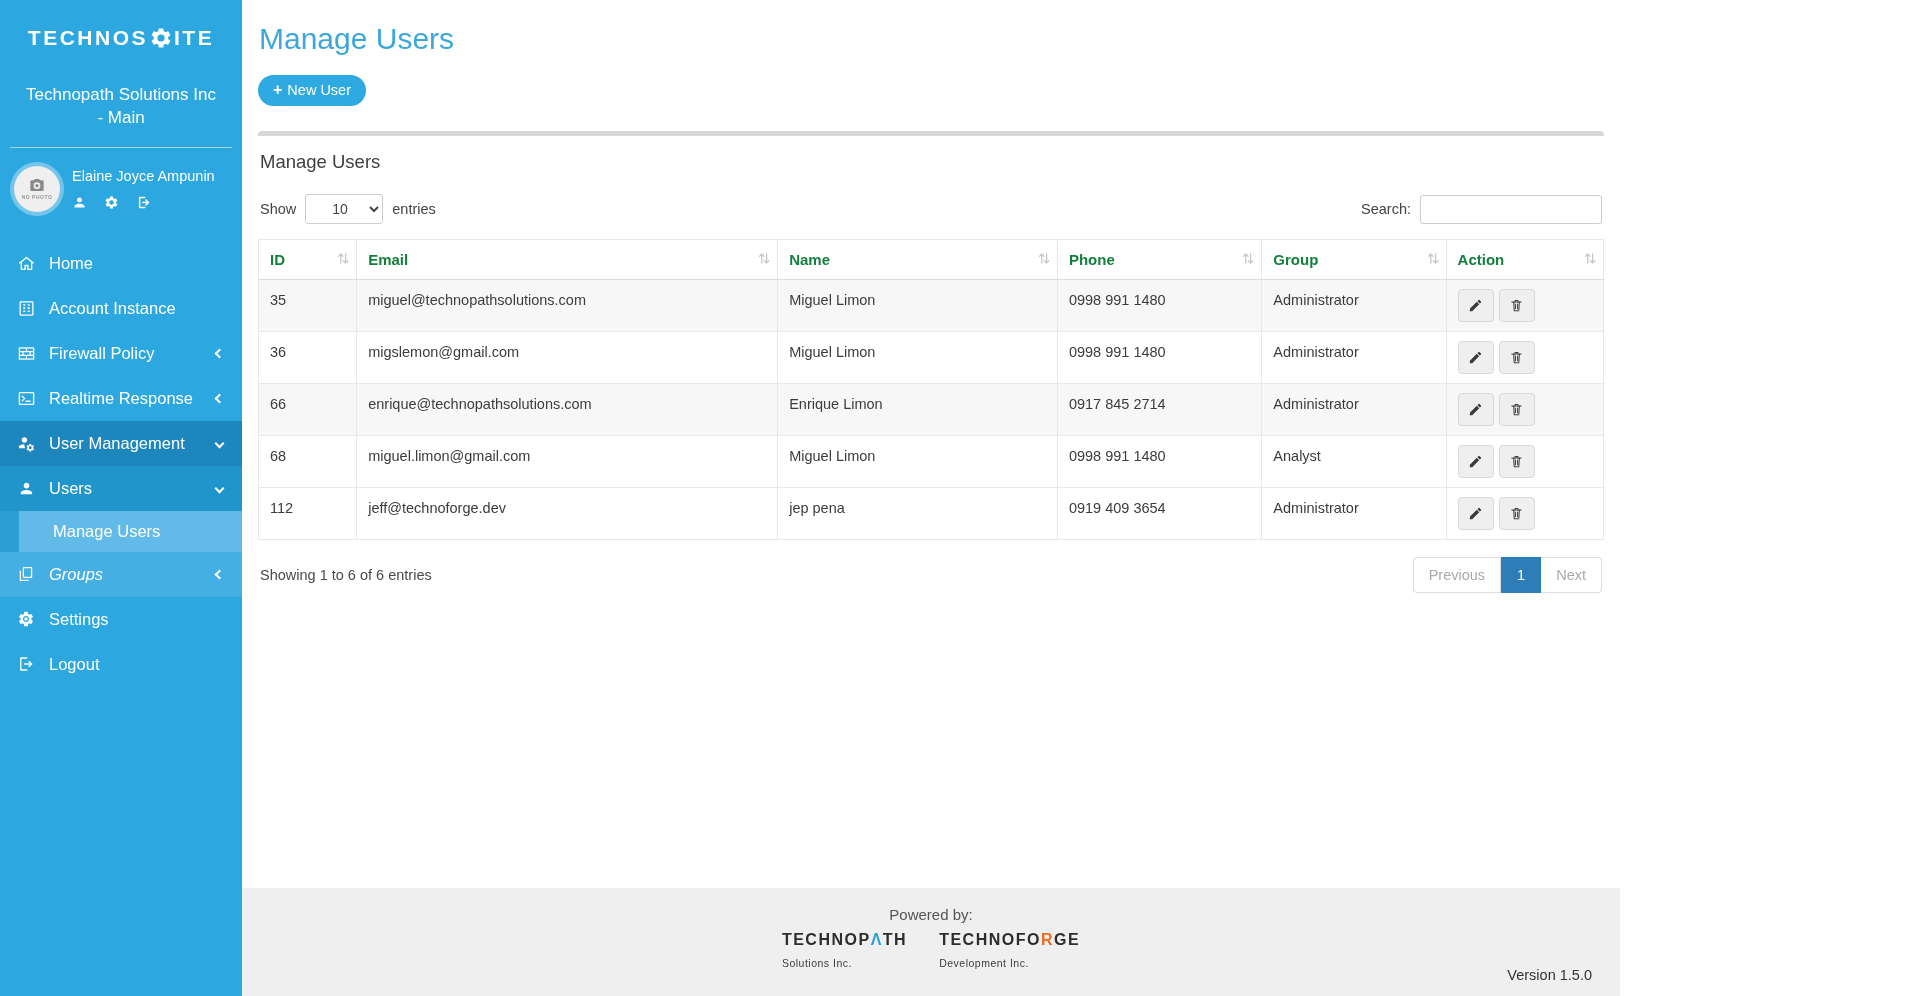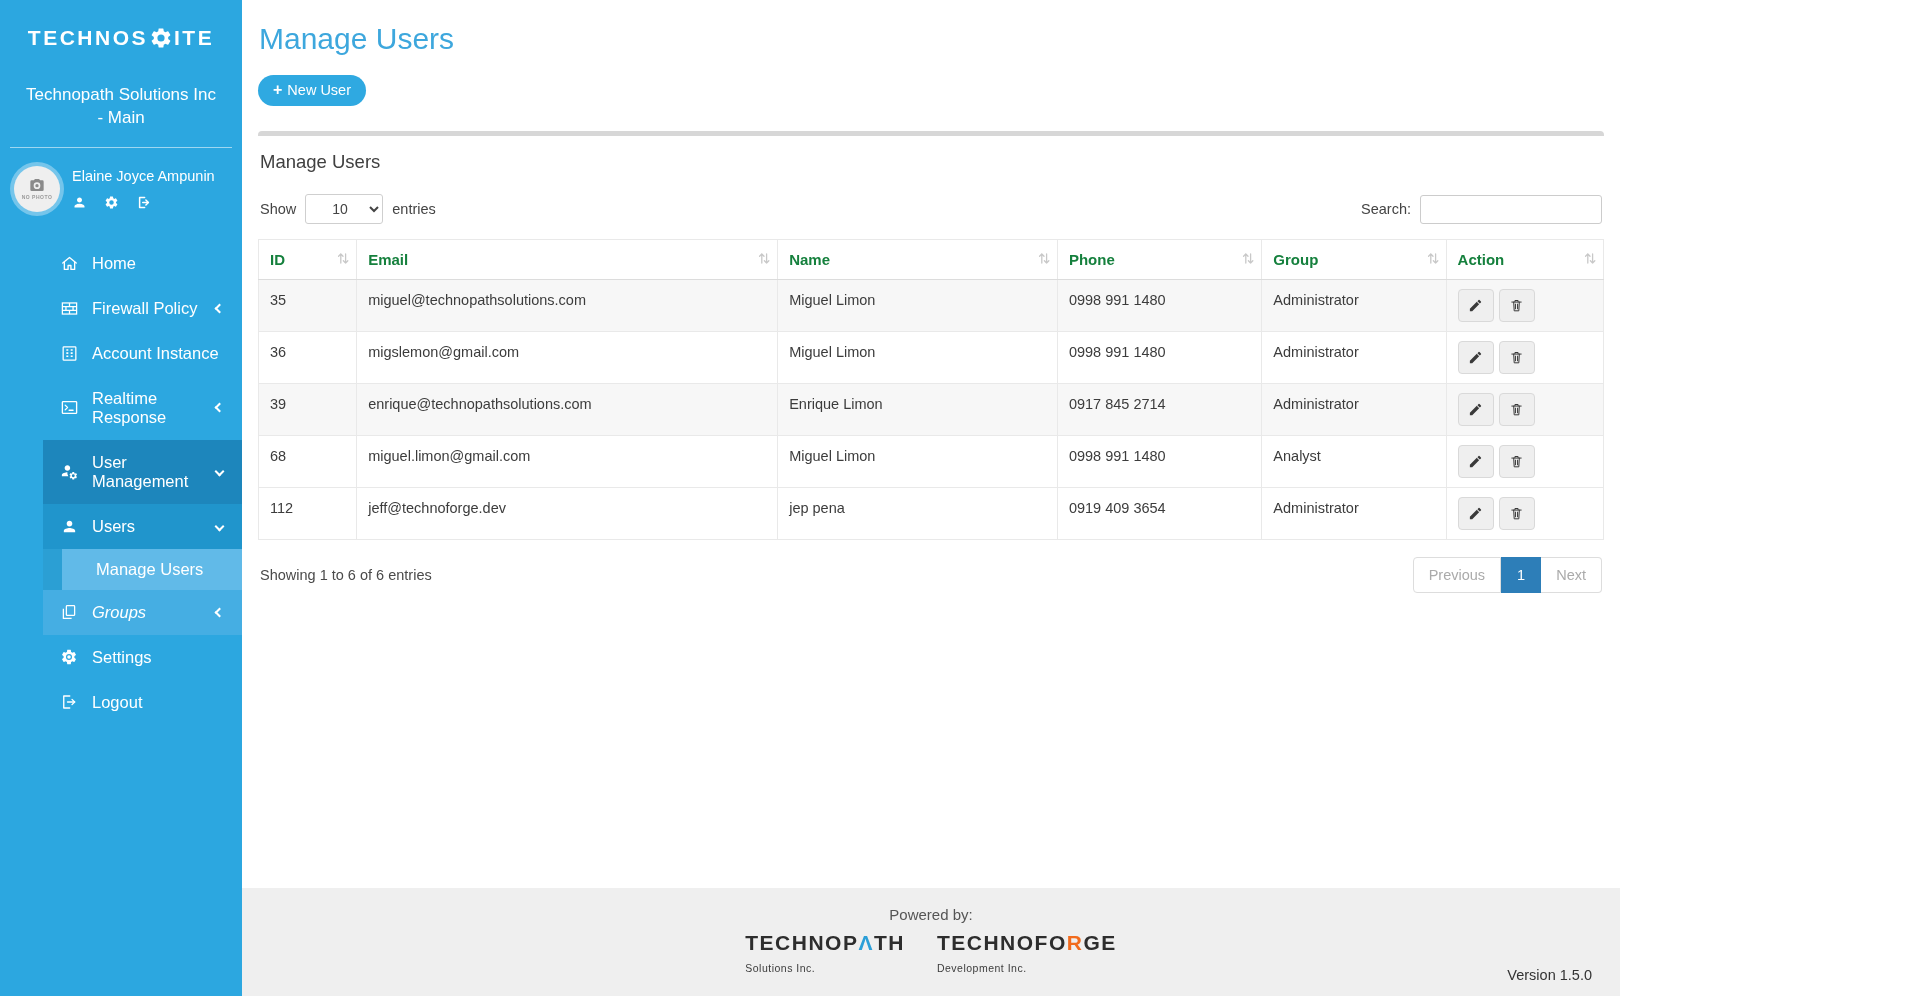--- a/index.html
+++ b/index.html
@@ -14,21 +14,21 @@
   .company { text-align:center; font-size:17px; margin-top:34px; line-height:1.35; }
   .divider { border-top:1px solid rgba(255,255,255,0.55); margin:17px 10px 0; }
   .user-panel { display:flex; padding:16px 10px 4px 14px; gap:12px; align-items:flex-start; }
   .avatar { width:46px; height:46px; border-radius:50%; background:#EFEFEF; box-shadow:0 0 0 4px rgba(255,255,255,0.35); display:flex; flex-direction:column; align-items:center; justify-content:center; color:#8a8a8a; flex-shrink:0; margin-top:2px; }
   .avatar-label { font-size:5px; letter-spacing:.5px; color:#9a9a9a; margin-top:1px; font-weight:bold; }
   .user-name { font-size:14.5px; margin-top:4px; }
   .user-icons { display:flex; gap:17px; margin-top:11px; align-items:center; }
   .user-icons span { display:inline-flex; cursor:pointer; }
 
   .nav { margin-top:25px; font-size:16.5px; list-style:none; }
-  .nav-item { display:flex; align-items:center; gap:13px; padding:13px 16px; cursor:pointer;margin-left:43px; }
+  .nav-item { display:flex; align-items:center; gap:13px; padding:13px 16px; cursor:pointer; }
   .nicon { width:20px; display:inline-flex; justify-content:center; flex-shrink:0; }
   .chev-wrap { margin-left:auto; display:inline-flex; padding-right:3px; }
   .chev { width:7px; height:7px; border-left:2px solid #fff; border-bottom:2px solid #fff; display:inline-block; }
   .chev-left { transform:rotate(45deg); }
   .chev-down { transform:rotate(-45deg); }
   .nav-um { background:#1D86BC; }
   .nav-users { background:#2095CC; }
   .nav-manage { background:linear-gradient(to right,#2B9FD4 0,#2B9FD4 19px,#61BAE8 19px); padding:11px 16px 11px 53px; }
   .nav-groups { background:#45AEE3;font-style:italic; }
 
@@ -61,21 +61,21 @@
   .page-btn { border:1px solid #ddd; background:#fff; color:#aaa; padding:9px 15px; font-size:14.5px; cursor:pointer; font-family:inherit; }
   .page-btn.prev { border-radius:4px 0 0 4px; }
   .page-btn.next { border-radius:0 4px 4px 0; border-left:none; }
   .page-btn.current { background:#2D7EB8; color:#fff; border-color:#2D7EB8; }
 
   
   .footer { height:108px; background:#EFEFEF; position:relative; flex-shrink:0; }
   .powered { text-align:center; padding-top:18px; font-size:15px; color:#555; }
   .logos { display:flex; justify-content:center; gap:32px; margin-top:9px; align-items:flex-start; }
   .logo-block { text-align:left; line-height:1; }
-  .logo-main { font-weight:bold; font-size:21px; letter-spacing:1.5px; color:#2d2d2d; }
+  .logo-main { font-weight:bold; font-size:16px; letter-spacing:1.5px; color:#2d2d2d; }
   .logo-sub { font-size:10.5px; color:#3c3c3c; letter-spacing:.5px; margin-top:10px; }
   .accent-blue { color:#2B9FD8; }
   .accent-orange { color:#F26B1D; }
   .version { position:absolute; right:28px; bottom:13px; font-size:14.5px; color:#333; }
 </style>
 </head>
 <body>
 
 <div class="app">
 
@@ -128,37 +128,37 @@
             <svg width="19" height="19" viewBox="0 0 24 24" fill="none" stroke="#fff" stroke-width="1.7" stroke-linecap="round" stroke-linejoin="round">
               <path d="M3.5 11.5L12 4.5l8.5 7"></path>
               <path d="M5.5 10.2V19.5h4.7v-5h3.6v5h4.7v-9.3"></path>
             </svg>
           </span>
         <span>Home</span>
       </li>
       <li class="nav-item">
         <span class="nicon">
             <svg width="19" height="19" viewBox="0 0 24 24" fill="none" stroke="#fff" stroke-width="1.6">
+              <rect x="4" y="3.5" width="16" height="17" rx="1"></rect>
+              <path d="M8 7.5h2.5M13.5 7.5H16M8 11.5h2.5M13.5 11.5H16M8 15.5h2.5M13.5 15.5H16" stroke-width="2"></path>
+            </svg>
+          </span>
+        <span>Account Instance</span>
+      </li>
+      <li class="nav-item">
+        <span class="nicon">
+            <svg width="19" height="19" viewBox="0 0 24 24" fill="none" stroke="#fff" stroke-width="1.6">
               <rect x="3" y="5" width="18" height="14"></rect>
               <path d="M3 9.7h18M3 14.3h18M12 5v4.7M7.5 9.7v4.6M16.5 9.7v4.6M12 14.3V19"></path>
             </svg>
           </span>
         <span>Firewall Policy</span>
         <span class="chev-wrap">
             <i class="chev chev-left"></i>
           </span>
-      </li>
-      <li class="nav-item">
-        <span class="nicon">
-            <svg width="19" height="19" viewBox="0 0 24 24" fill="none" stroke="#fff" stroke-width="1.6">
-              <rect x="4" y="3.5" width="16" height="17" rx="1"></rect>
-              <path d="M8 7.5h2.5M13.5 7.5H16M8 11.5h2.5M13.5 11.5H16M8 15.5h2.5M13.5 15.5H16" stroke-width="2"></path>
-            </svg>
-          </span>
-        <span>Account Instance</span>
       </li>
       <li class="nav-item">
         <span class="nicon">
             <svg width="19" height="19" viewBox="0 0 24 24" fill="none" stroke="#fff" stroke-width="1.7" stroke-linecap="round" stroke-linejoin="round">
               <rect x="3" y="4.5" width="18" height="15" rx="1"></rect>
               <path d="M6.5 9l3 3-3 3"></path>
               <path d="M11.5 15.5h5"></path>
             </svg>
           </span>
         <span>Realtime Response</span>
@@ -321,21 +321,21 @@
                       <path d="M3 17.25V21h3.75L17.81 9.94l-3.75-3.75L3 17.25zM20.71 7.04a1 1 0 0 0 0-1.41l-2.34-2.34a1 1 0 0 0-1.41 0l-1.83 1.83 3.75 3.75 1.83-1.83z"></path>
                     </svg>
                   </button><button class="action-btn">
                     <svg width="15" height="15" viewBox="0 0 24 24" fill="none" stroke="#3a3a3a" stroke-width="1.6" stroke-linecap="round">
                       <path d="M4.5 6.5h15M9.5 6V4h5v2M7.5 6.5l.8 14h7.4l.8-14M10.3 9.8v7.5M13.7 9.8v7.5"></path>
                     </svg>
                   </button>
               </td>
             </tr>
             <tr class="striped">
-              <td class="cell-id">39</td>
+              <td class="cell-id">66</td>
               <td class="cell-plain">enrique@technopathsolutions.com</td>
               <td class="cell-plain">Enrique Limon</td>
               <td class="cell-plain">0917 845 2714</td>
               <td class="cell-plain">Administrator</td>
               <td>
                 <button class="action-btn">
                     <svg width="15" height="15" viewBox="0 0 24 24" fill="#3a3a3a">
                       <path d="M3 17.25V21h3.75L17.81 9.94l-3.75-3.75L3 17.25zM20.71 7.04a1 1 0 0 0 0-1.41l-2.34-2.34a1 1 0 0 0-1.41 0l-1.83 1.83 3.75 3.75 1.83-1.83z"></path>
                     </svg>
                   </button><button class="action-btn">

